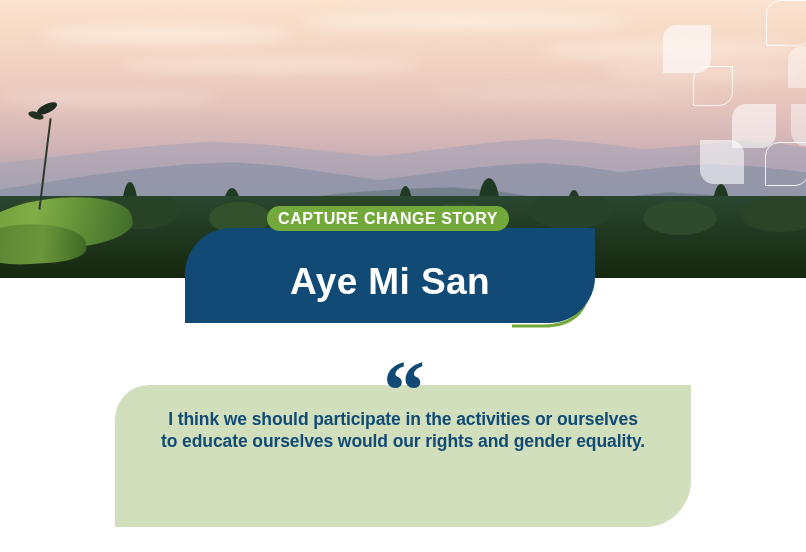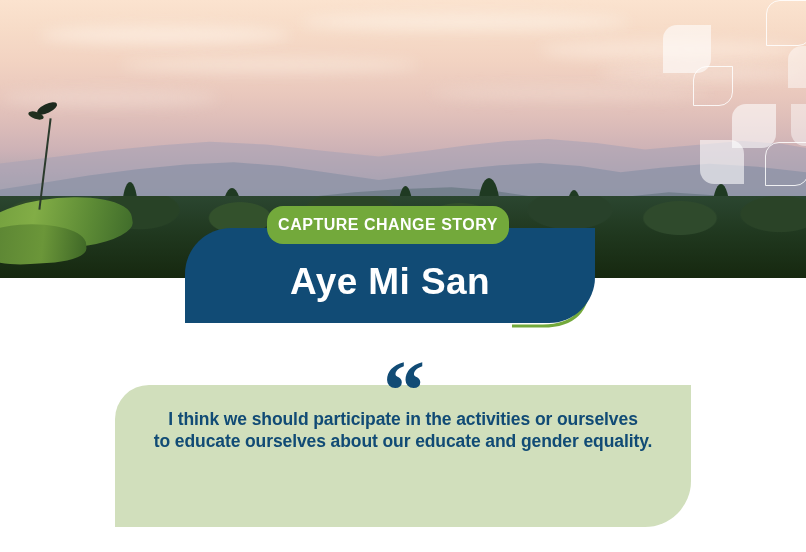--- a/index.html
+++ b/index.html
@@ -156,21 +156,21 @@
   }
   .arc-wrap{
     position:absolute;left:512px;top:244px;width:96px;height:90px;
   }
   .arc-line{
     position:absolute;left:0;top:0;width:96px;height:90px;
   }
 
   
   .pill{
-    position:absolute;left:267px;top:206px;width:242px;height:38px;
+    position:absolute;left:267px;top:206px;width:242px;height:25px;
     background:#73A93B;border-radius:16px;
     display:flex;align-items:center;justify-content:center;
   }
   .pill-label{
     color:#ffffff;font-size:16px;font-weight:bold;letter-spacing:.5px;
     white-space:nowrap;
   }
 
   
   .quote-card{
@@ -265,17 +265,17 @@
   <div class="pill">
     <span class="pill-label">CAPTURE CHANGE STORY</span>
   </div>
 
   <div class="quote-card"></div>
 
   <div class="quote-mark">“</div>
 
   <div class="quote-text" id="quote-text">
       <span class="quote-line">I think we should participate in the activities or ourselves</span>
-      <span class="quote-line">to educate ourselves about our educate and gender equality.</span>
+      <span class="quote-line">to educate ourselves would our rights and gender equality.</span>
     </div>
 
 
 </div>
 
 </body></html>

